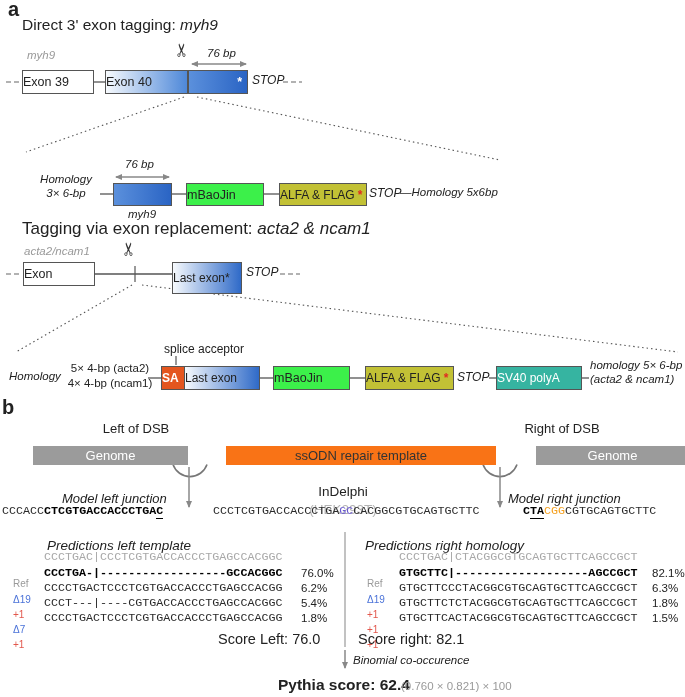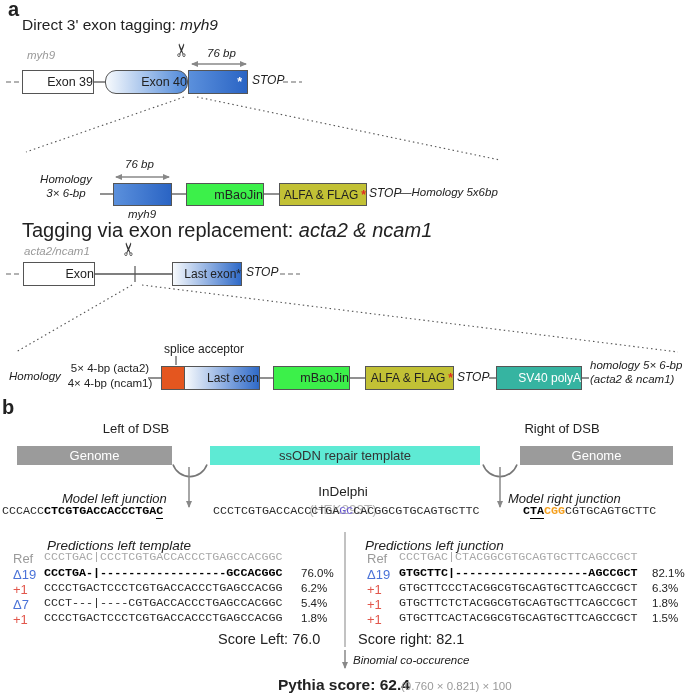--- a/index.html
+++ b/index.html
@@ -2,37 +2,37 @@
 <html><head>
 <meta charset="utf-8">
 <style>
   html,body{margin:0;padding:0;background:#fff;}
   body{font-family:"Liberation Sans",sans-serif;color:#222;}
   #fig{position:relative;width:685px;height:697px;background:#fff;overflow:hidden;}
   .abs{position:absolute;}
   .it{font-style:italic;}
   .gray{color:#999;}
   .mono{font-family:"Liberation Mono",monospace;font-size:11.7px;white-space:pre;line-height:13px;}
-  .gbox{position:absolute;box-sizing:border-box;border:1.4px solid #555;display:flex;align-items:center;justify-content:flex-end;font-size:12.5px;background:#fff;}
-  .grad-exon{background:linear-gradient(to right,#f7fafd,#4e88d9);border-radius:11px;}
+  .gbox{position:absolute;box-sizing:border-box;border:1.4px solid #555;display:flex;align-items:center;justify-content:flex-start;font-size:12.5px;background:#fff;}
+  .grad-exon{background:linear-gradient(to right,#f7fafd,#4e88d9);}
   .grad-blue{background:linear-gradient(to right,#5b90dc,#2a64c4);}
   .grad-last{background:linear-gradient(to right,#f7fafd,#2f6ac8);}
   .green{background:#3cf04a;}
   .olive{background:#c2c135;}
   .orange{background:#e4561f;color:#fff;font-weight:bold;}
   .teal{background:#36b4a1;color:#fff;}
-  .bar{position:absolute;display:flex;align-items:center;justify-content:center;font-size:13px;height:19px;}
+  .bar{position:absolute;display:flex;align-items:center;justify-content:center;font-size:13px;height:19px;margin-left:16px;}
   .seqrow{position:absolute;}
-  .lab{position:absolute;font-size:13px;}
+  .lab{position:absolute;font-size:10px;margin-top:27px;}
   .pct{position:absolute;font-size:11.5px;color:#222;}
   .lab-ref{color:#9a9a9a;} .lab-del{color:#4a72d8;} .lab-ins{color:#e2574c;}
   .seq-ref{color:#a8a8a8;} .seq-bold{font-weight:bold;color:#000;} .seq-norm{color:#2a2a2a;}
   .u{border-bottom:1.6px solid #000;}
   .hl{color:#6a5ad0;}
-  .pam{color:#f5a01e;font-weight:bold;text-align:right;}
+  .pam{color:#f5a01e;font-weight:normal;text-align:right;}
   .scissors{position:absolute;font-size:18px;color:#333;transform:rotate(-90deg);}
   svg{position:absolute;left:0;top:0;pointer-events:none;}
 </style>
 </head>
 <body>
 
 <div id="fig">
 
   <svg width="685" height="697" viewBox="0 0 685 697">
     <defs>
@@ -106,26 +106,26 @@
   <div class="gbox green" style="left:186px;top:183px;width:78px;height:23px">
       <span>mBaoJin</span>
     </div>
   <div class="gbox olive" style="left:279px;top:183px;width:88px;height:23px;font-size:12px">
       <span>ALFA &amp; FLAG</span>
       <span style="color:#e02b20;font-weight:bold;margin-left:3px">*</span>
     </div>
   <div class="abs it" style="left:369px;top:186px;font-size:12px">STOP</div>
   <div class="abs it" style="left:400px;top:186px;font-size:11.5px">—Homology 5x6bp</div>
 
-  <div class="abs" style="left:22px;top:219px;font-size:20px"><span>Tagging via exon replacement: </span><span class="it">acta2 &amp; ncam1</span></div>
+  <div class="abs" style="left:22px;top:219px;font-size:17px"><span>Tagging via exon replacement: </span><span class="it">acta2 &amp; ncam1</span></div>
   <div class="abs it gray" style="left:24px;top:245px;font-size:11.5px">acta2/ncam1</div>
   <div class="gbox" style="left:23px;top:262px;width:72px;height:24px">
       <span>Exon</span>
     </div>
-  <div class="gbox grad-last" style="left:172px;top:262px;width:70px;height:24px;font-size:12px">
+  <div class="gbox grad-last" style="left:172px;top:262px;width:70px;height:32px;font-size:12px">
       <span>Last exon*</span>
     </div>
   <div class="abs it" style="left:246px;top:265px;font-size:12px">STOP</div>
   <div class="scissors" style="left:121px;top:238px">✂</div>
 
   <div class="abs" style="left:164px;top:342px;font-size:12px">splice acceptor</div>
   <div class="abs it" style="left:9px;top:370px;font-size:11.5px">Homology</div>
   <div class="abs" style="left:64px;top:361px;width:92px;text-align:center;font-size:11.5px;line-height:14.5px">
     <div>5× 4-bp (acta2)</div>
     <div>4× 4-bp (ncam1)</div>
@@ -153,38 +153,38 @@
   </div>
 
   <div class="abs" style="left:2px;top:396px;font-size:20px;font-weight:bold">b</div>
 
   <div class="abs" style="left:98px;top:421px;width:76px;text-align:center;font-size:13px">Left of DSB</div>
   <div class="abs" style="left:520px;top:421px;width:84px;text-align:center;font-size:13px">Right of DSB</div>
 
   <div class="bar" style="left:17px;top:446px;width:155px;background:#9b9b9b;color:#fff">
       <span>Genome</span>
     </div>
-  <div class="bar" style="left:210px;top:446px;width:270px;background:#5eead4;color:#333">
+  <div class="bar" style="left:210px;top:446px;width:270px;background:#f97316;color:#333">
       <span>ssODN repair template</span>
     </div>
   <div class="bar" style="left:520px;top:446px;width:153px;background:#9b9b9b;color:#fff">
       <span>Genome</span>
     </div>
 
   <div class="abs it" style="left:62px;top:491px;font-size:13px">Model left junction</div>
   <div class="abs it" style="left:508px;top:491px;font-size:13px">Model right junction</div>
   <div class="abs" style="left:312px;top:484px;width:62px;text-align:center;font-size:13.5px">InDelphi</div>
   <div class="abs" style="left:305px;top:502px;width:76px;text-align:center;font-size:13.5px;color:#b3b3b3">(HEK293T)</div>
 
   <div class="seqrow mono" style="left:2px;top:505px"><span class="seq-norm">CCCACC</span><span class="seq-bold">CTCGTGACCACCCTGA</span><span class="seq-bold u">C</span></div>
   <div class="seqrow mono" style="left:213px;top:505px"><span class="seq-norm">CCCTCGTGACCACCCTGA</span><span class="hl">GC</span><span class="seq-norm">CACGGCGTGCAGTGCTTC</span></div>
   <div class="seqrow mono" style="left:523px;top:505px"><span class="seq-bold">C</span><span class="seq-bold u">TA</span><span class="pam">CGG</span><span class="seq-norm">CGTGCAGTGCTTC</span></div>
 
   <div class="abs it" style="left:47px;top:538px;font-size:13.5px">Predictions left template</div>
-  <div class="abs it" style="left:365px;top:538px;font-size:13.5px">Predictions left junction</div>
+  <div class="abs it" style="left:365px;top:538px;font-size:13.5px">Predictions right homology</div>
 
   <div>
     <div class="lab lab-ref" style="left:13px;top:551px">Ref</div>
     <div class="seqrow mono seq-ref" style="left:44px;top:551px">CCCTGAC|CCCTCGTGACCACCCTGAGCCACGGC</div>
     <div class="lab lab-del" style="left:13px;top:567px">Δ19</div>
     <div class="seqrow mono seq-bold" style="left:44px;top:567px">CCCTGA-|------------------GCCACGGC</div>
     <div class="pct" style="left:301px;top:567px">76.0%</div>
     <div class="lab lab-ins" style="left:13px;top:582px">+1</div>
     <div class="seqrow mono seq-norm" style="left:44px;top:582px">CCCCTGACTCCCTCGTGACCACCCTGAGCCACGG</div>
     <div class="pct" style="left:301px;top:582px">6.2%</div>

